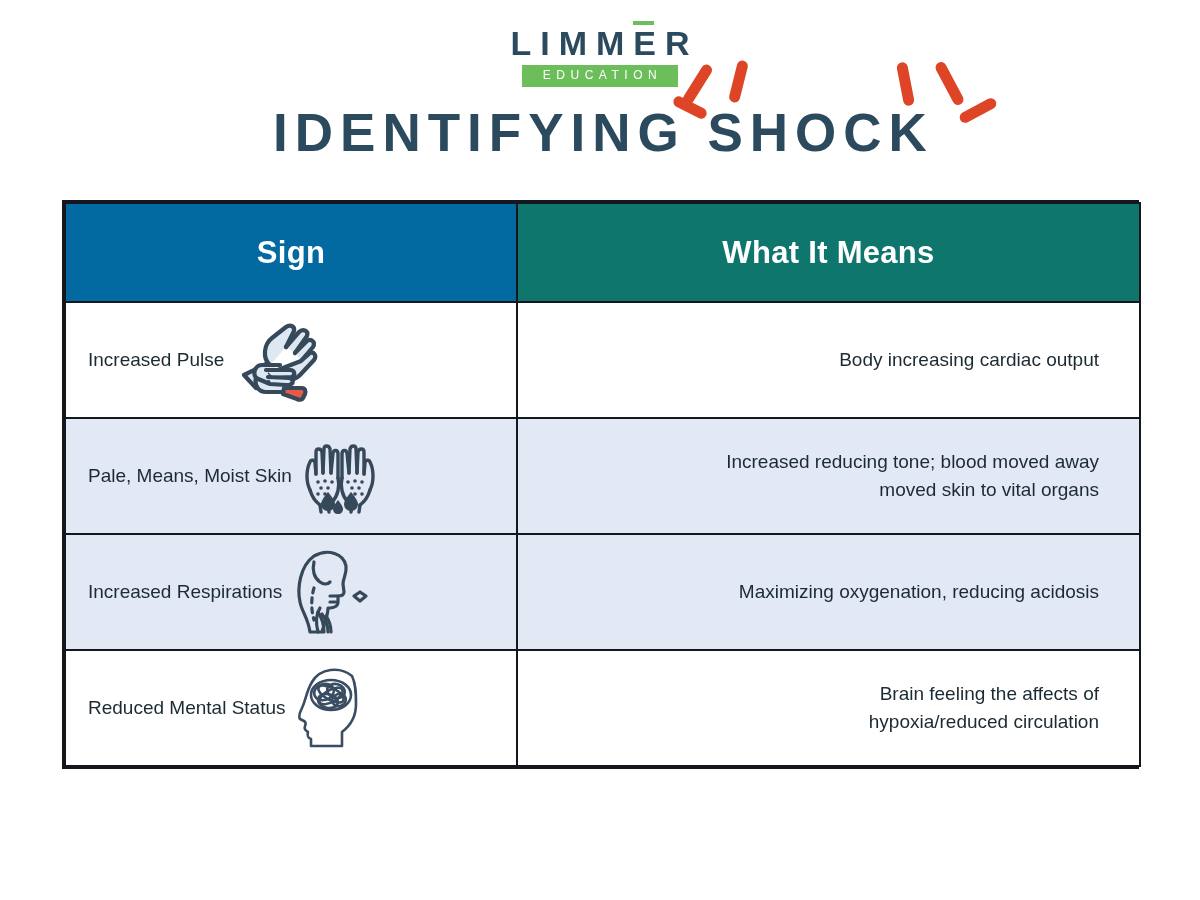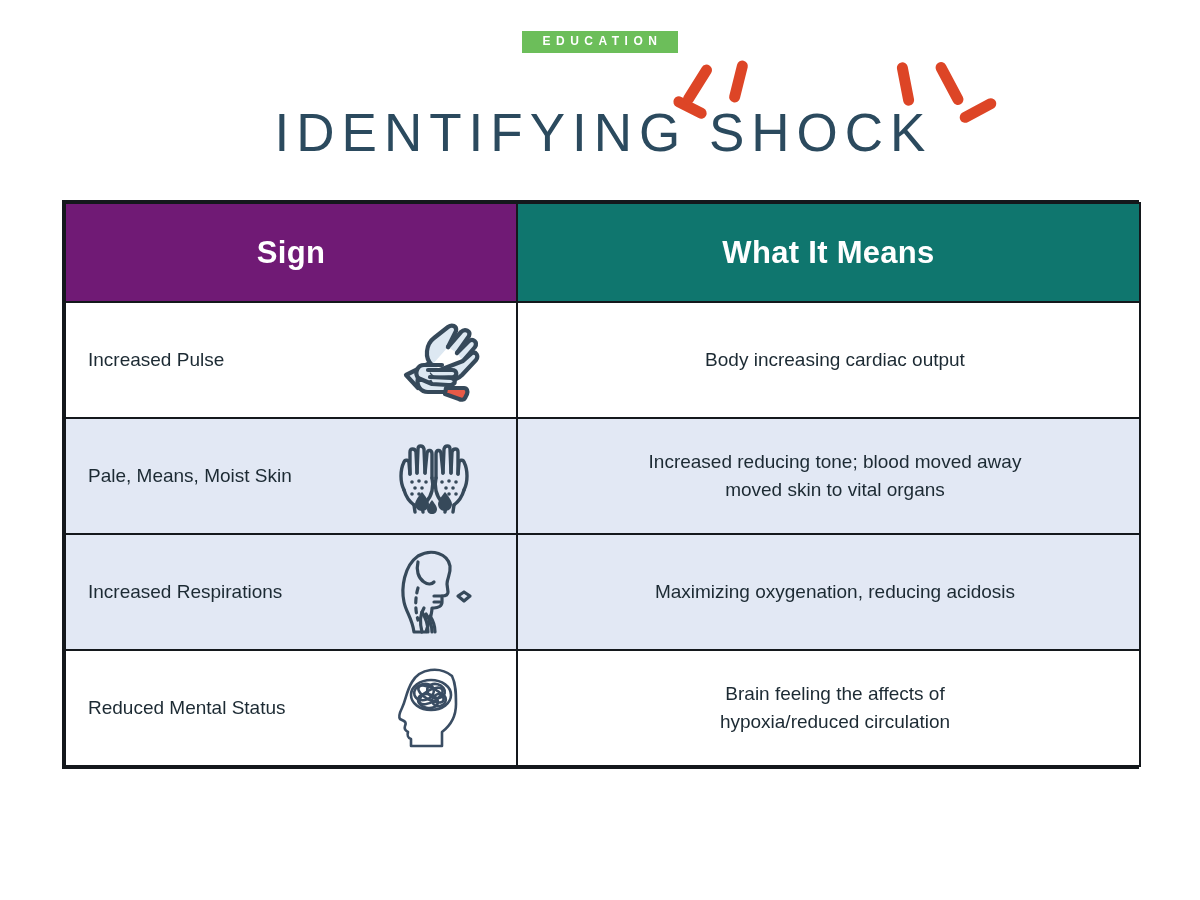--- a/index.html
+++ b/index.html
@@ -52,38 +52,38 @@
     left: 0px;
     width: 21px;
     height: 4px;
     background: #6cbe5a;
   }
   .logo-sub {
     margin-top: 5px;
     background: #6cbe5a;
     color: #ffffff;
     font-size: 12px;
-    font-weight: 700;
+    font-weight: 400;
     letter-spacing: 5.5px;
     padding: 4px 14px 4px 19px;
     line-height: 1.15;
     width: 156px;
     text-align: center;
     box-sizing: border-box;
   }
 
   
   .title {
     position: absolute;
     left: 0;
     right: 0;
     top: 106px;
     text-align: center;
     font-size: 53px;
-    font-weight: 400;
+    font-weight: 700;
     letter-spacing: 7px;
     color: #2b4a5e;
     line-height: 1;
     padding-left: 7px;
   }
 
   
   .dash {
     position: absolute;
     background: #dd4526;
@@ -118,36 +118,35 @@
     height: 97px;
     padding: 0;
     border: 2px solid #14181c;
     color: #ffffff;
     font-size: 31px;
     font-weight: 700;
     text-align: center;
     vertical-align: middle;
     letter-spacing: 0.3px;
   }
-  th.head-sign  { background: #701a75; }
+  th.head-sign  { background: #0369a1; }
   th.head-means { background: #0f766e; }
 
   tbody td {
     border: 2px solid #14181c;
     padding: 0;
     height: 114px;
     vertical-align: middle;
   }
   tr.alt td { background: #e2e8f4; }
   tr.plain td { background: #ffffff; }
 
   .sign-cell {
     display: flex;
     align-items: center;
-    justify-content: space-between;
     height: 100%;
     padding: 0 34px 0 22px;
     box-sizing: border-box;
   }
   .sign-label {
     font-size: 19px;
     color: #1c2a33;
     line-height: 1.25;
     font-weight: 400;
   }
@@ -155,35 +154,43 @@
     width: 96px;
     height: 96px;
     flex: 0 0 96px;
     display: flex;
     align-items: center;
     justify-content: center;
   }
   .icon-box svg { display: block; }
 
   .means-cell {
-    text-align: center;
+    text-align: right;
     font-size: 19px;
     color: #1c2a33;
     line-height: 1.5;
     padding: 0 40px;
     font-weight: 400;
     margin-left: 13px;
   }
 </style>
 </head>
 <body>
 
 <div class="page">
 
   <div class="logo">
+    <div class="logo-word">
+      <span>LIMM</span>
+      <span class="logo-e-wrap">
+        <span class="logo-e-bar"></span>
+        <span>E</span>
+      </span>
+      <span>R</span>
+    </div>
     <div class="logo-sub">EDUCATION</div>
   </div>
 
   <div class="title">IDENTIFYING SHOCK</div>
 
   <span class="dash l1"></span>
   <span class="dash l2"></span>
   <span class="dash l3"></span>
   <span class="dash r1"></span>
   <span class="dash r2"></span>

